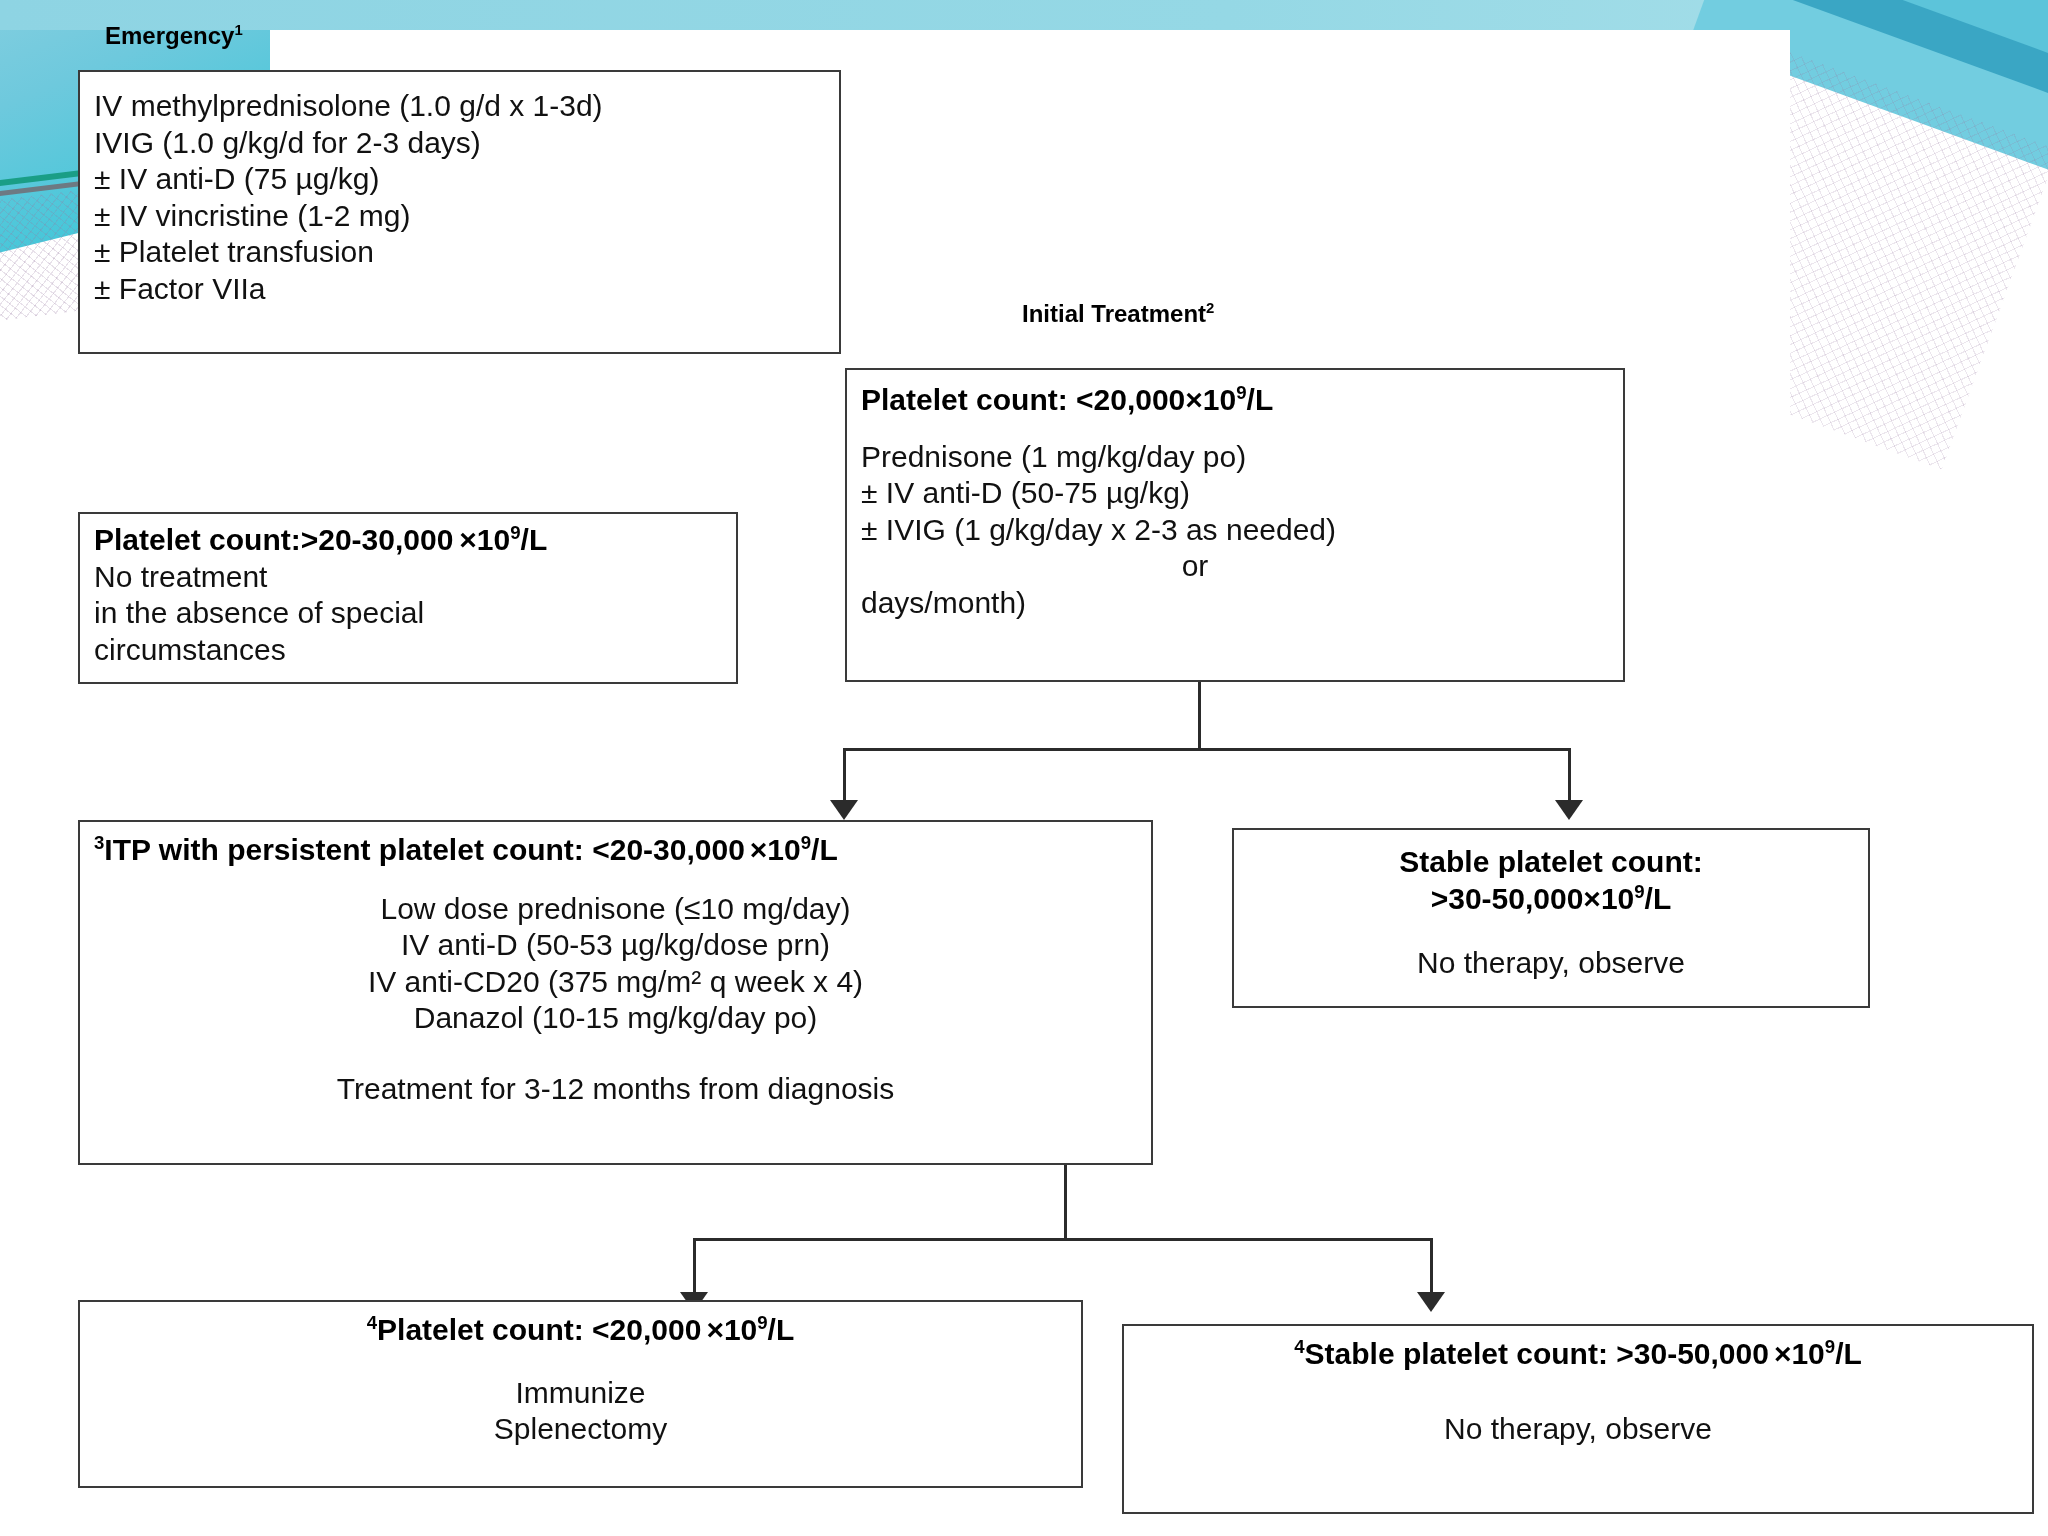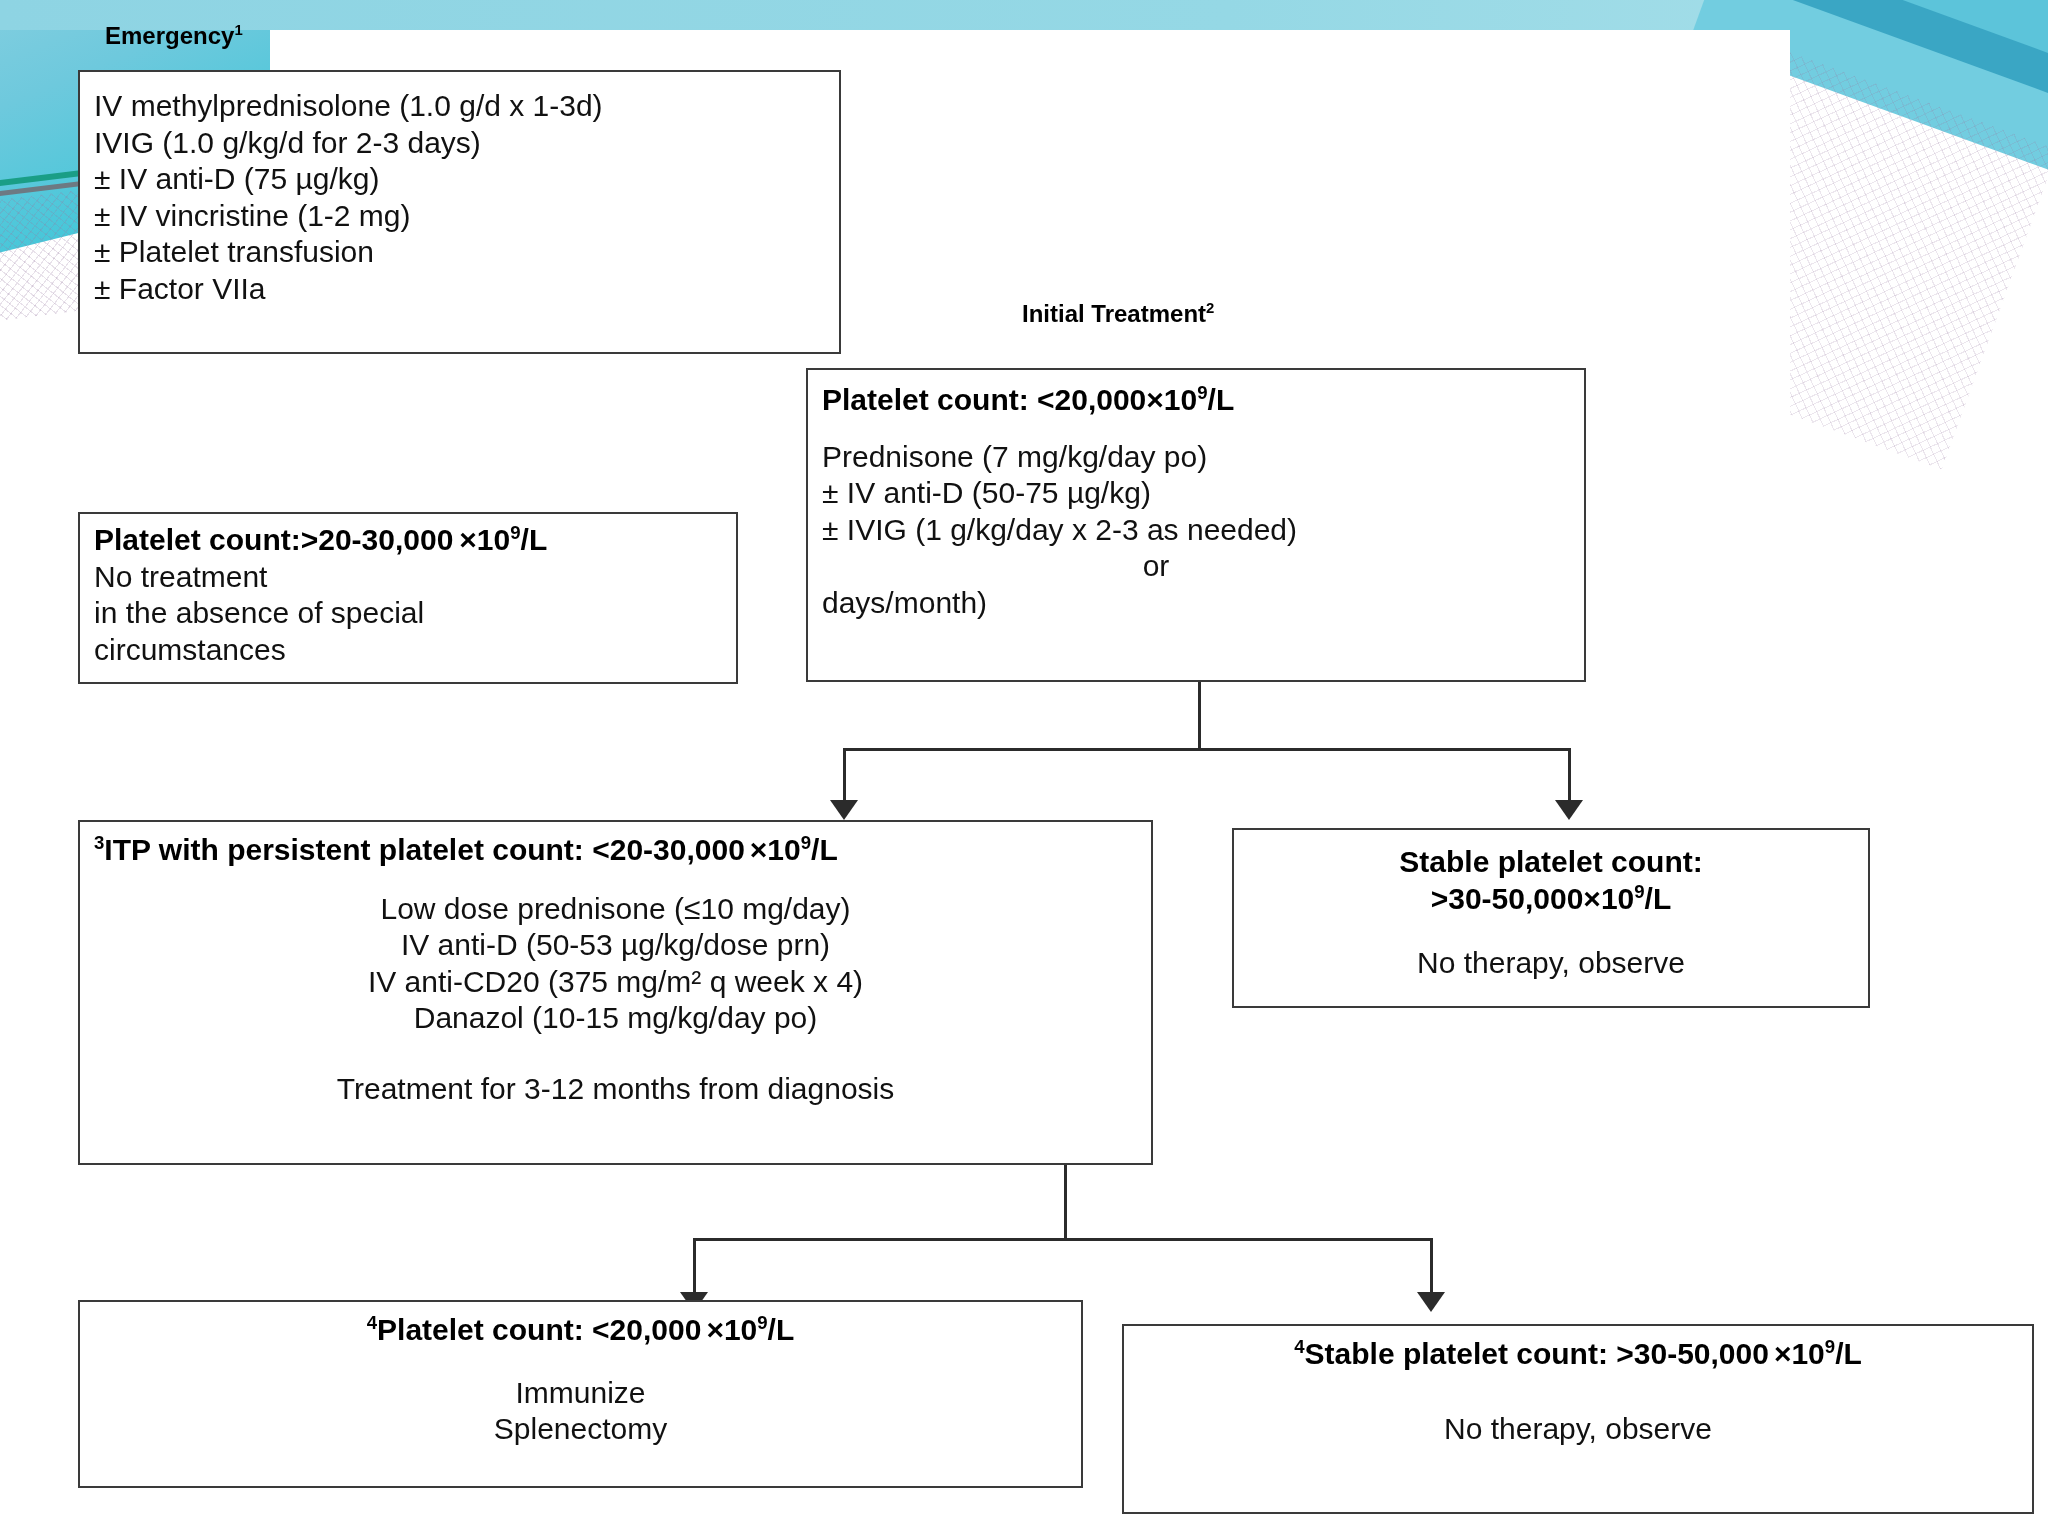--- a/index.html
+++ b/index.html
@@ -138,25 +138,25 @@
         <div>No treatment</div>
         <div>in the absence of special</div>
         <div>circumstances</div>
       </div>
     </div>
   </div>
 
   <div class="caption" style="left:1022px;top:300px;">
     <span>Initial Treatment</span><sup>2</sup>
   </div>
-  <div class="node" id="box-initial" style="left:806px;top:368px;width:780px;height:314px;">
+  <div class="node" id="box-initial" style="left:845px;top:368px;width:780px;height:314px;">
     <div class="pad" style="padding-top:12px;">
       <div class="hdr"><span>Platelet count: &lt;20,000</span><span>×10</span><sup>9</sup><span>/L</span></div>
       <div class="body" style="margin-top:20px;">
-        <div>Prednisone (7 mg/kg/day po)</div>
+        <div>Prednisone (1 mg/kg/day po)</div>
         <div>± IV anti-D (50-75 µg/kg)</div>
         <div>± IVIG (1 g/kg/day x 2-3 as needed)</div>
         <div class="ctr" style="padding-right:80px;">or</div>
         <div>days/month)</div>
       </div>
     </div>
   </div>
 
   <div class="ln" id="c1-stem" style="left:1198px;top:682px;width:3px;height:66px;"></div>
   <div class="ln" id="c1-bus" style="left:843px;top:748px;width:728px;height:3px;"></div>

